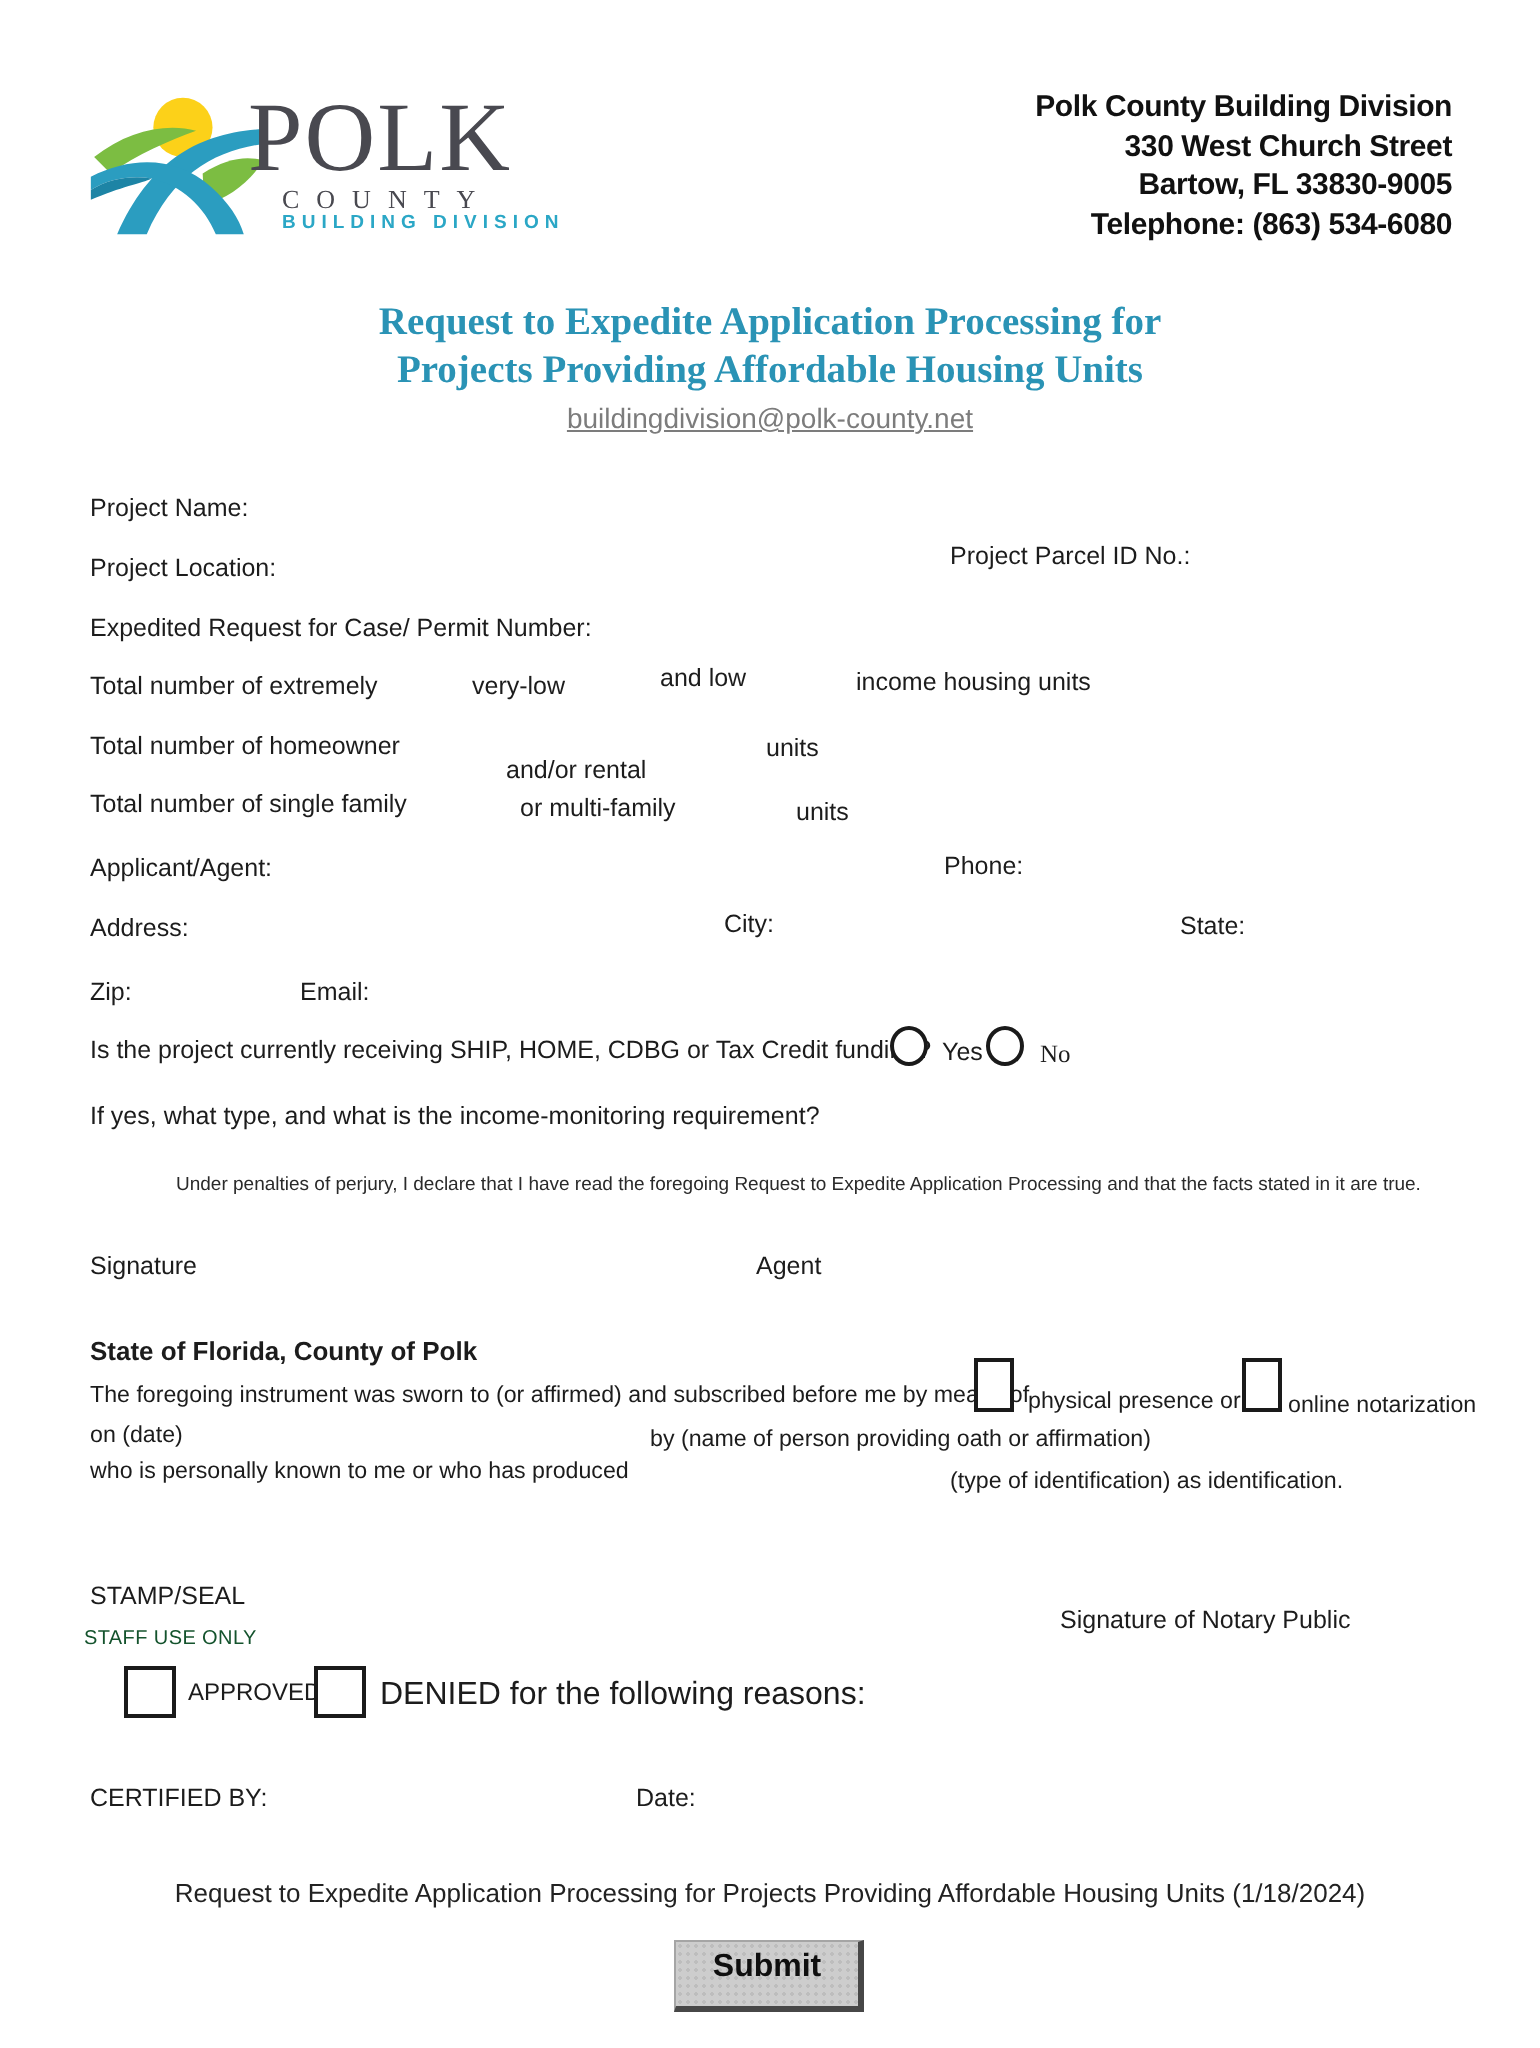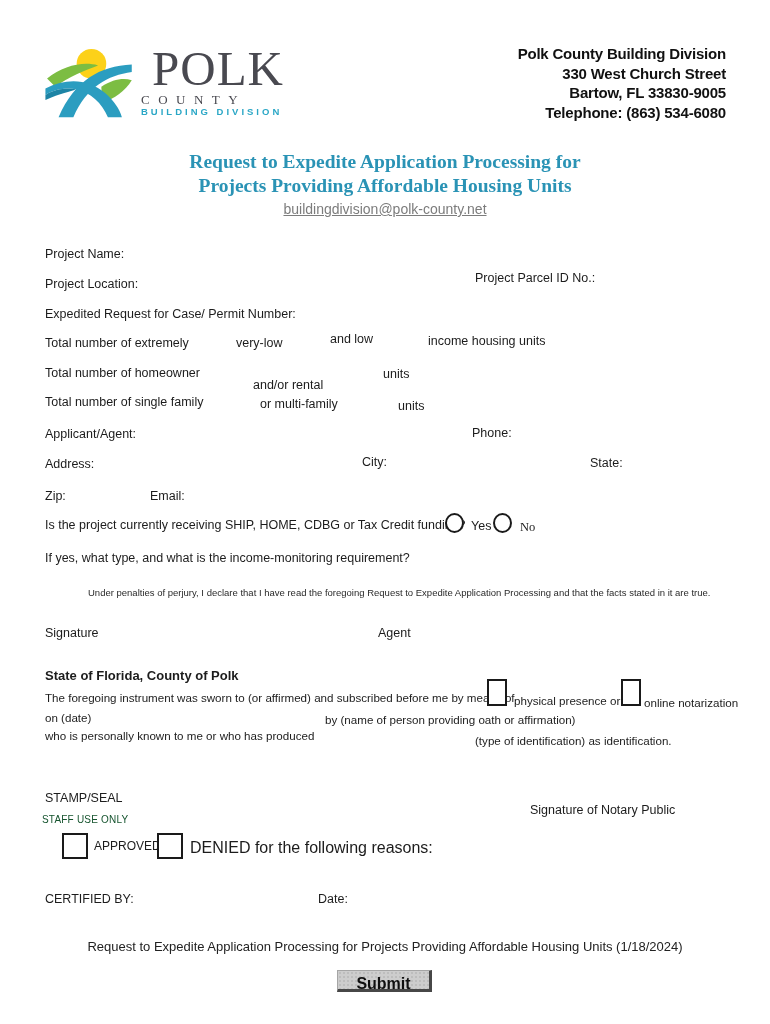--- a/index.html
+++ b/index.html
@@ -5,42 +5,42 @@
   html,body{margin:0;padding:0;background:#ffffff;}
   #page{position:relative;width:770px;height:1024px;background:#ffffff;overflow:hidden;
         font-family:"Liberation Sans",sans-serif;color:#1c1c1c;}
   .abs{position:absolute;white-space:nowrap;}
   .lbl{font-size:12.5px;color:#1c1c1c;}
   .sm{font-size:11.6px;color:#1c1c1c;}
   .tiny{font-size:9.5px;color:#2a2a2a;}
   
   .addr{right:44px;top:44px;text-align:right;font-size:15px;font-weight:bold;
         line-height:19.5px;color:#111;letter-spacing:-0.2px;}
-  .polk{left:152px;top:44px;font-family:"Liberation Serif",serif;font-size:49px;
+  .polk{left:124px;top:44px;font-family:"Liberation Serif",serif;font-size:49px;
         line-height:1;color:#494950;letter-spacing:1px;}
   .county{left:141px;top:92px;font-family:"Liberation Serif",serif;font-size:13px;
         color:#494950;letter-spacing:8.5px;}
   .division{left:141px;top:106px;font-size:9.5px;font-weight:bold;color:#2ba7c6;letter-spacing:3px;}
   
   .title{left:0;right:0;top:150px;text-align:center;font-family:"Liberation Serif",serif;
          font-weight:bold;font-size:19.5px;line-height:24px;color:#2a93b5;}
   .email-link{left:0;right:0;top:201px;text-align:center;font-size:14px;color:#7c7c7c;
          text-decoration:underline;cursor:pointer;}
   
   .radio{width:19px;height:20px;border:2.5px solid #1a1a1a;border-radius:50%;
          background:#fff;box-sizing:border-box;cursor:pointer;}
   .chk-tall{width:20px;height:27px;border:2px solid #1a1a1a;background:#fff;
          box-sizing:border-box;cursor:pointer;}
   .chk-sq{width:26px;height:26px;border:2px solid #1a1a1a;background:#fff;
          box-sizing:border-box;cursor:pointer;}
   .bold13{font-weight:bold;font-size:13px;}
   .staff{font-size:10px;letter-spacing:0.2px;color:#14532d;}
   .note{font-size:13px;}
   .footer-ref{left:0;right:0;top:939px;text-align:center;font-size:13px;color:#222;}
-  .submit-btn{left:337px;top:970px;width:95px;height:22px;background:#cdcdcd;
+  .submit-btn{left:337px;top:970px;width:95px;height:36px;background:#cdcdcd;
       background-image:radial-gradient(#bdbdbd 0.8px, transparent 0.8px);background-size:4px 4px;
       border:1px solid #a5a5a5;border-right:3px solid #474747;border-bottom:3px solid #474747;
       box-sizing:border-box;text-align:center;line-height:26px;font-size:16px;font-weight:bold;
       color:#0f0f0f;cursor:pointer;}
 </style>
 </head>
 <body>
 
 <div id="page">
 

